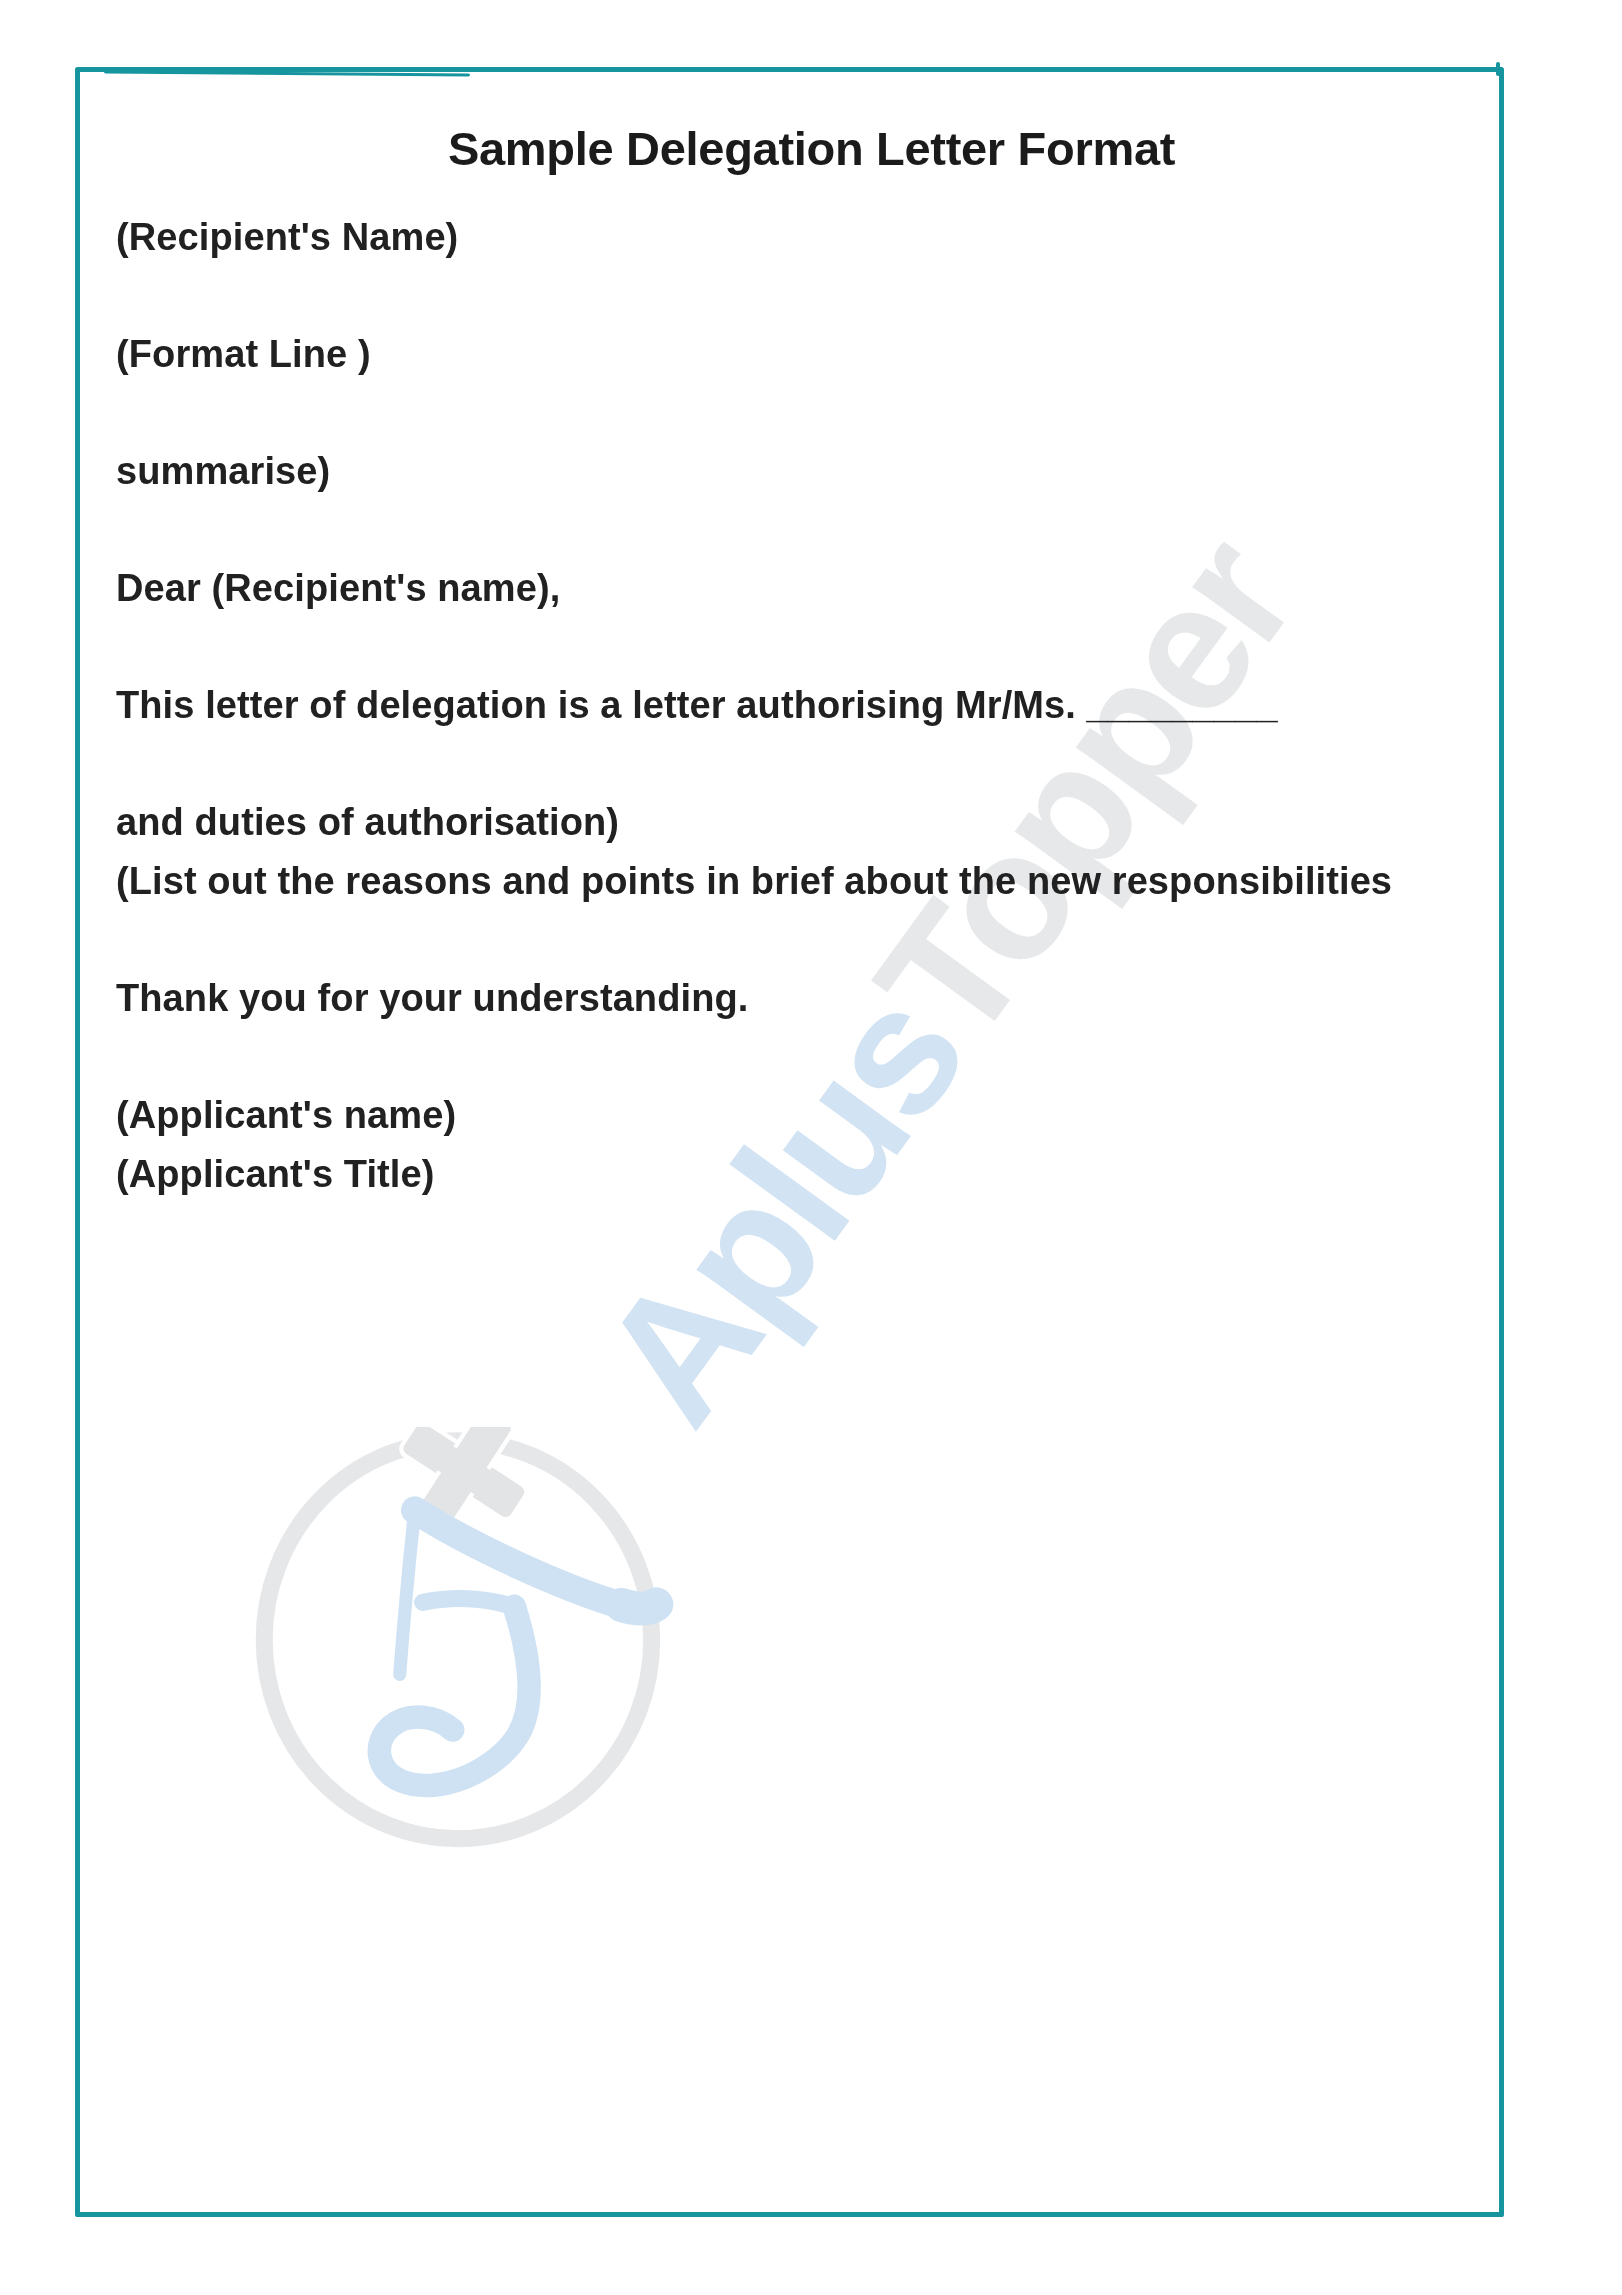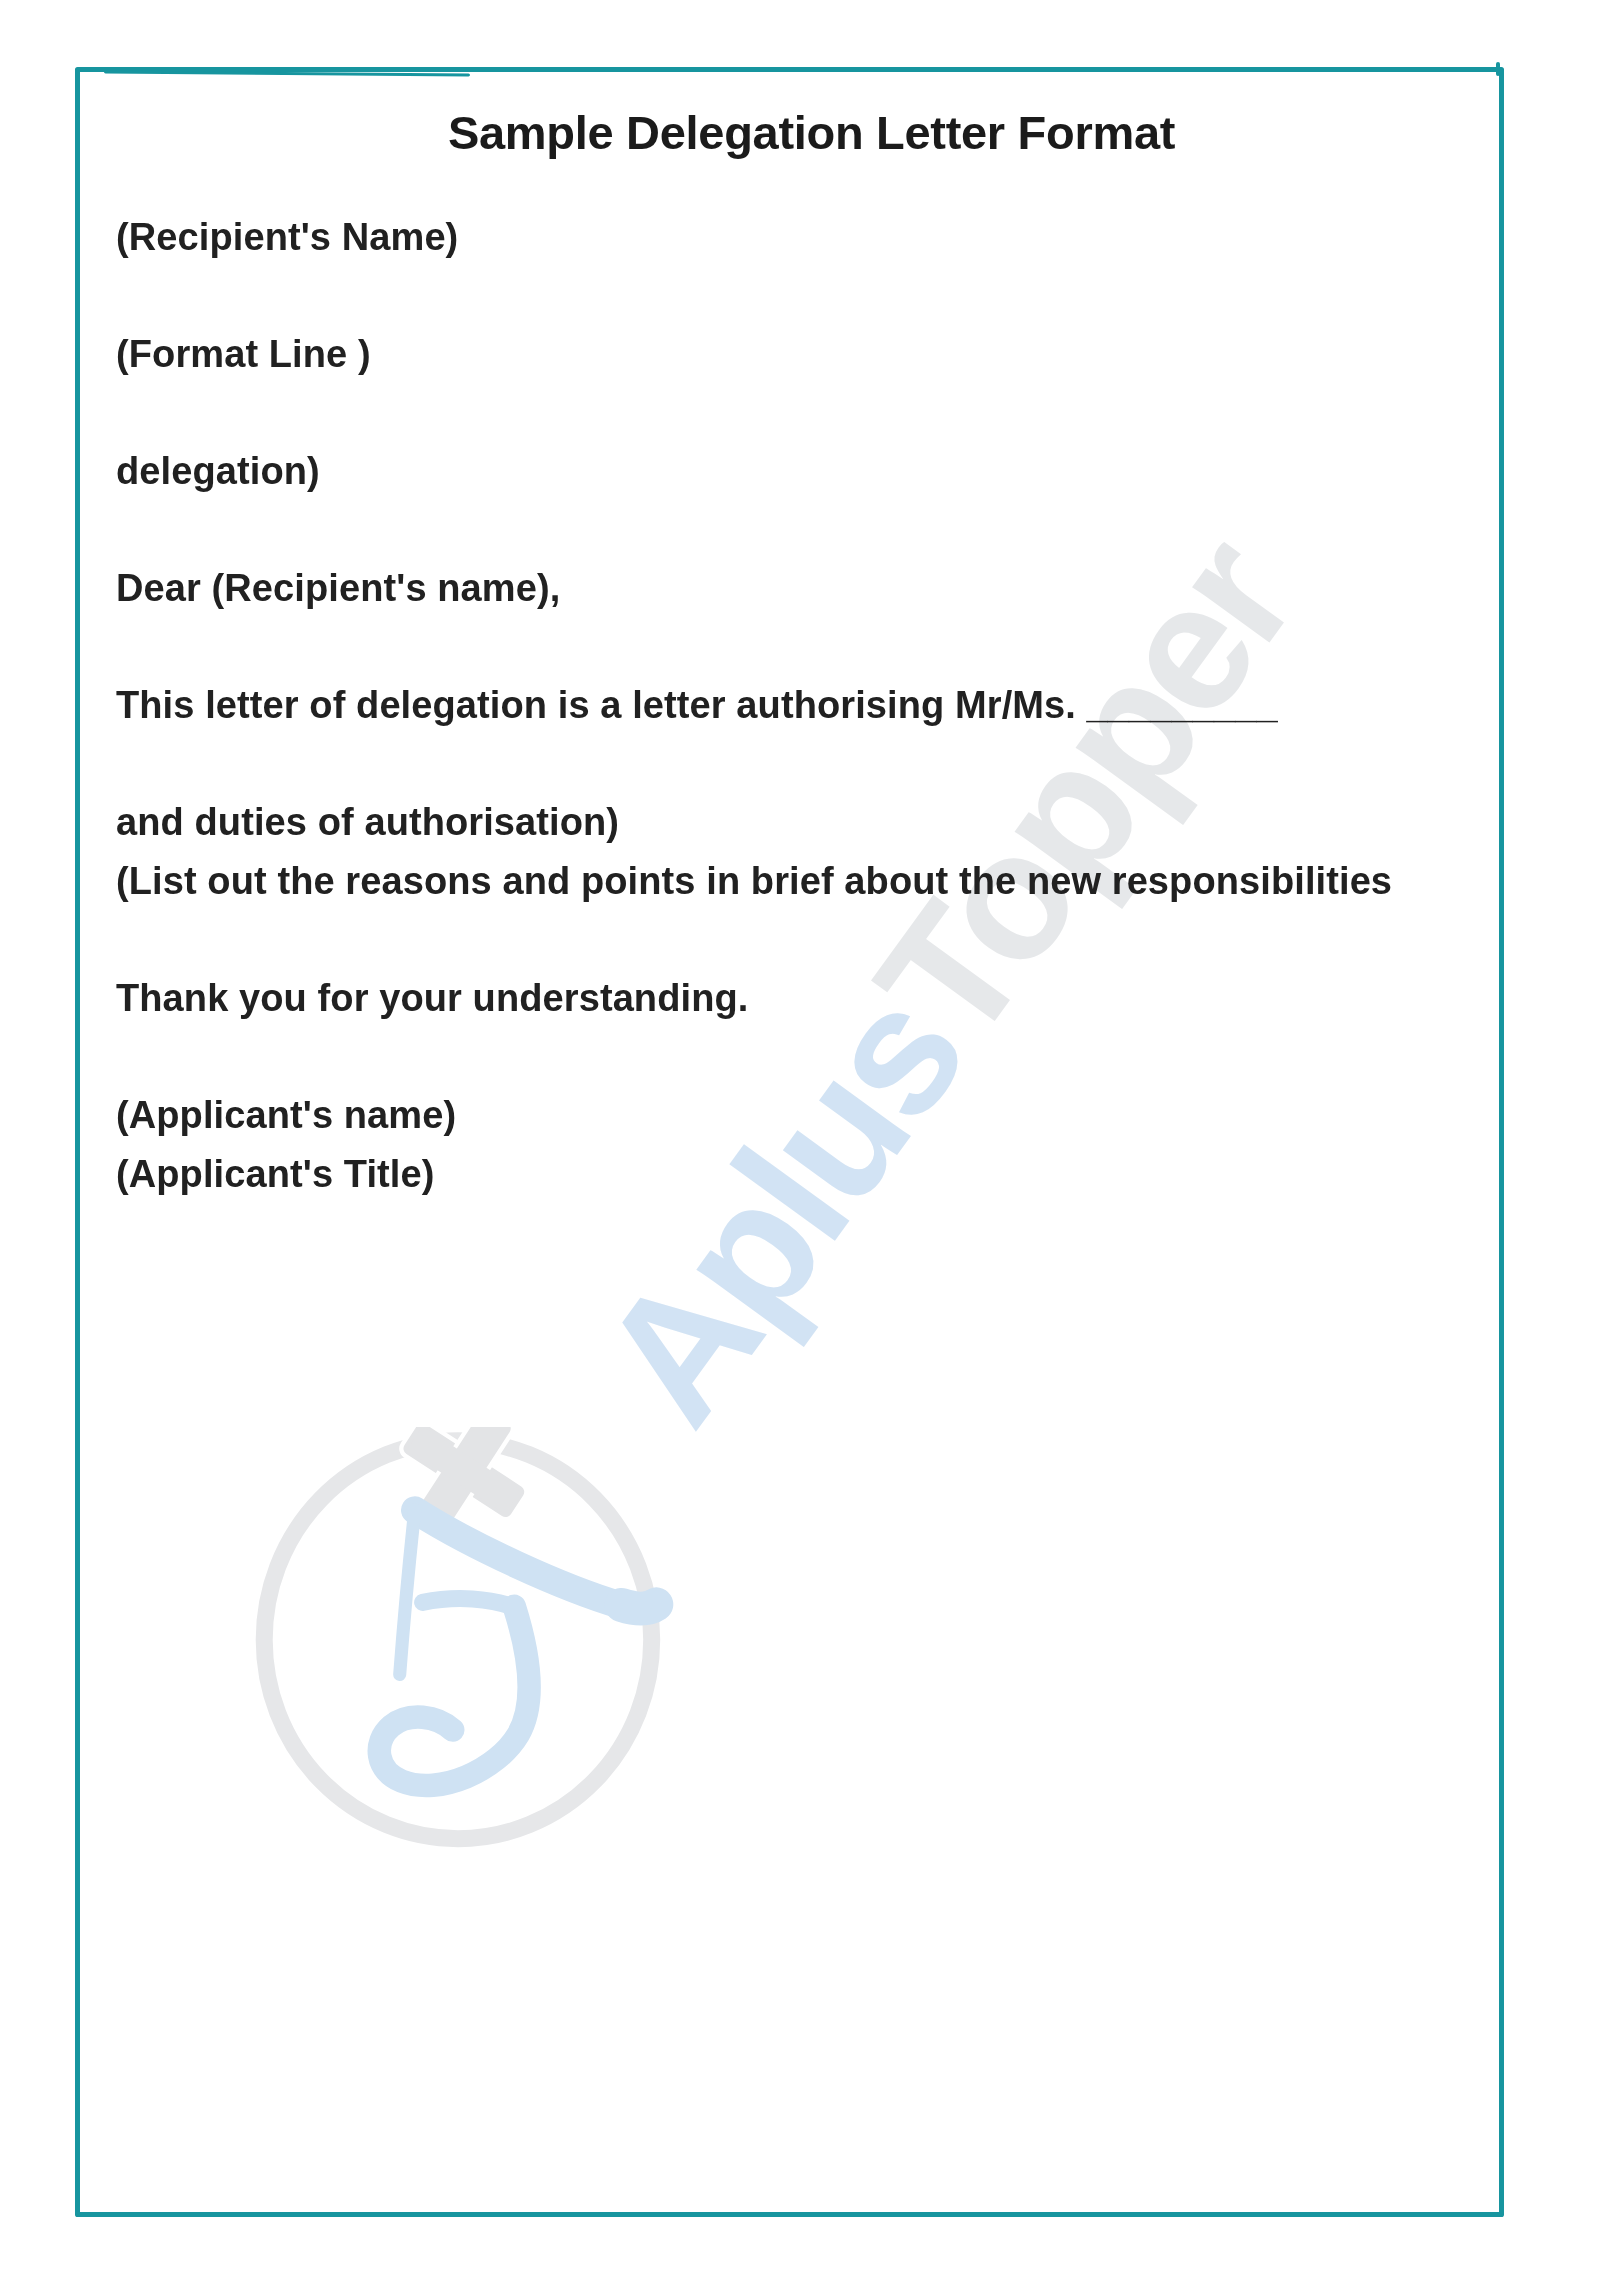--- a/index.html
+++ b/index.html
@@ -56,21 +56,21 @@
   .logo{
     position:absolute;
     left:255px;top:1427px;
     width:419px;height:432px;
     pointer-events:none;
   }
   
   .title{
     position:absolute;
     left:0;right:0;top:105px;
-    margin:0;
+    margin:16px;
     text-align:center;
     font-size:47px;
     font-weight:bold;
     letter-spacing:-0.3px;
     color:var(--title-color,#1b1b1b);
   }
   
   .body{
     position:absolute;
     left:116px;top:208px;
@@ -117,21 +117,21 @@
   <h1 class="title">Sample Delegation Letter Format</h1>
 
   <div class="body">
       <div class="para">
         <div class="line">(Recipient's Name)</div>
       </div>
       <div class="para">
         <div class="line">(Format Line )</div>
       </div>
       <div class="para">
-        <div class="line">delegation)</div>
+        <div class="line">summarise)</div>
       </div>
       <div class="para">
         <div class="line">Dear (Recipient's name),</div>
       </div>
       <div class="para">
         <div class="line">This letter of delegation is a letter authorising Mr/Ms. _________</div>
       </div>
       <div class="para">
         <div class="line">and duties of authorisation)</div>
         <div class="line">(List out the reasons and points in brief about the new responsibilities</div>

